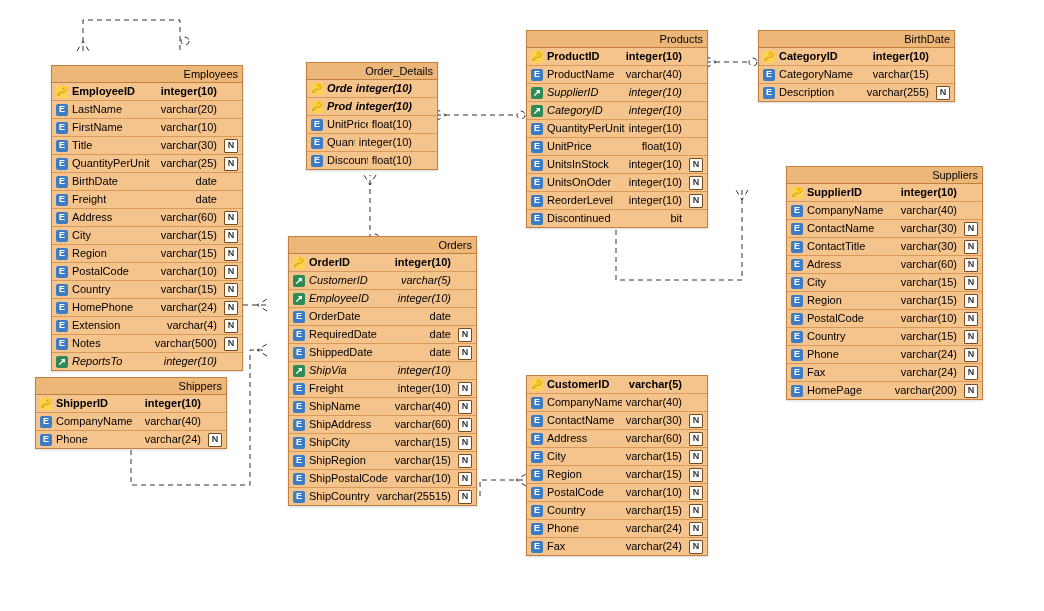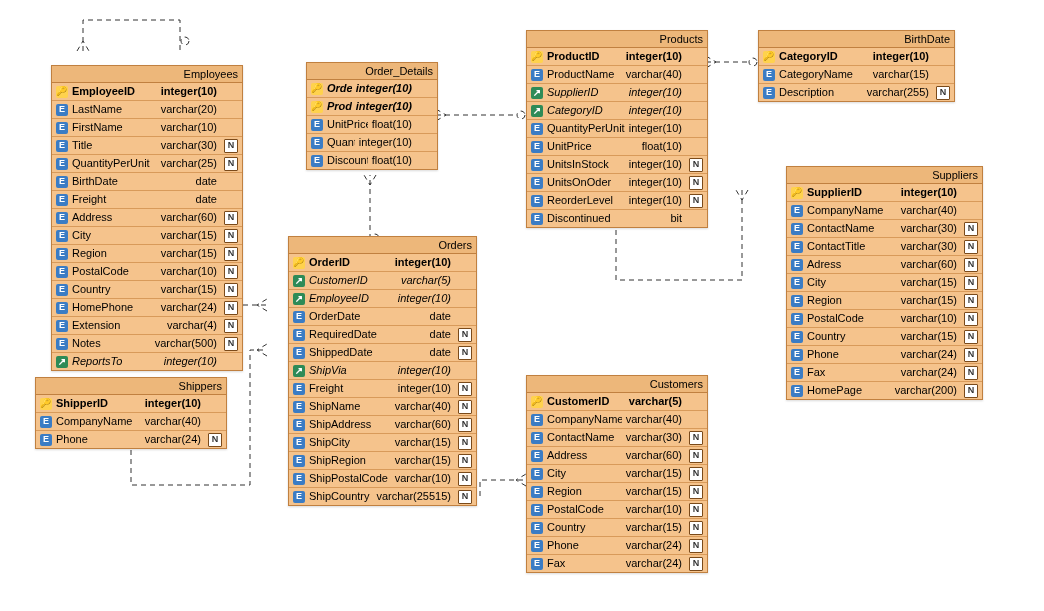--- a/index.html
+++ b/index.html
@@ -463,21 +463,20 @@
           <span class="nbox off">N</span>
         </div>
         <div class="row">
           <span class="icon fld">E</span>
           <span class="colname">Phone</span>
           <span class="coltype">varchar(24)</span>
           <span class="nbox">N</span>
         </div>
       </div>
       <div class="entity" style="left: 526px; top: 375px; width: 180px;">
-        <div class="hdr">Customers</div>
         <div class="row pk">
           <span class="icon key" style="font-size: 9px;">🔑</span>
           <span class="colname">CustomerID</span>
           <span class="coltype">varchar(5)</span>
           <span class="nbox off">N</span>
         </div>
         <div class="row">
           <span class="icon fld">E</span>
           <span class="colname">CompanyName</span>
           <span class="coltype">varchar(40)</span>

